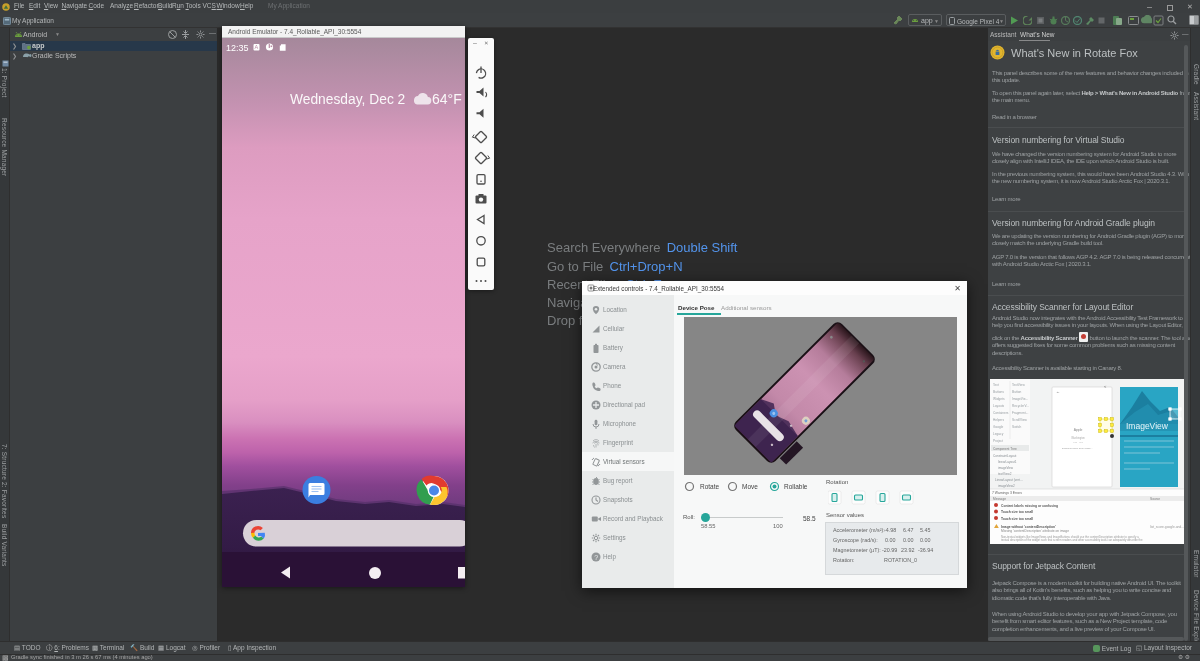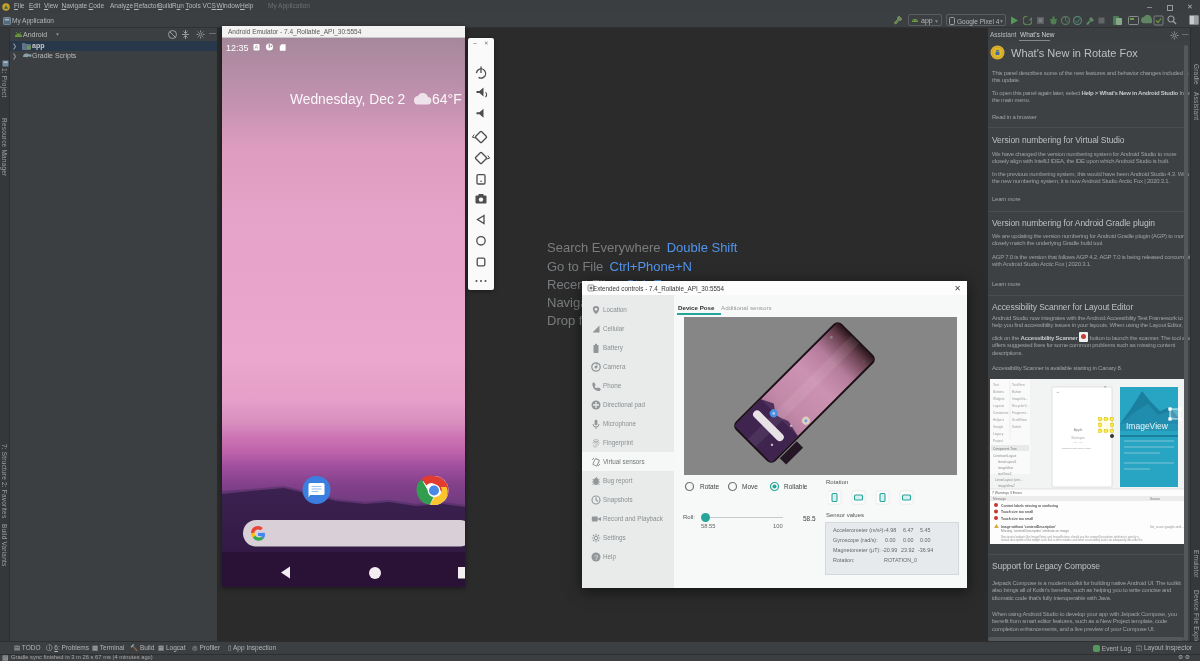--- a/index.html
+++ b/index.html
@@ -221,21 +221,21 @@
   <div class="prow" style="top:22.5px;height:10px;">
     <span style="position:absolute;left:2px;top:1px;color:#8f9294;font-size:6px;">❯</span>
     <svg style="position:absolute;left:12px;top:1.5px;" width="10" height="7" viewBox="0 0 10 7">
         <path d="M1 5 Q1 2 3.5 1.5 Q6 1 7.5 2.5 L9 2 L9.5 3.5 Q9.5 5 8 5 L7 4 Q6 5.5 4.5 5 Z" fill="#8aa0a8"></path>
       </svg>
     <span style="position:absolute;left:22px;top:1px;">Gradle Scripts</span>
   </div>
 </div>
 <div class="abs" id="editor">
   <div class="hint" style="left:328px; top:212px;">Search Everywhere <b> Double Shift</b></div>
-  <div class="hint" style="left:328px; top:231px;">Go to File <b> Ctrl+Phone+N</b></div>
+  <div class="hint" style="left:328px; top:231px;">Go to File <b> Ctrl+Drop+N</b></div>
   <div class="hint" style="left:328px; top:249px;">Recent Files <b> Ctrl+E</b></div>
   <div class="hint" style="left:328px; top:267px;">Navigation Bar <b> Alt+Home</b></div>
   <div class="hint" style="left:328px; top:285px;">Drop files here to open them</div>
 </div>
 <div class="abs" id="wnpanel">
   <div id="wntabs">
     <span style="position:absolute;left:2px;top:3px;">Assistant</span>
     <span style="position:absolute;left:32px;top:3px;color:#d0d0d0;">What's New</span>
     <div style="position:absolute;left:31px;top:11.5px;width:31px;height:1.5px;background:#88898a;"></div>
     <svg style="position:absolute;left:182px;top:3px;" width="9" height="9" viewBox="0 0 10 10">
@@ -366,21 +366,21 @@
           <text x="11" y="140.5" fill="#555" font-weight="bold">Touch size too small</text>
         <path d="M4 149 L6.4 145 L8.8 149 Z" fill="#e2a53a"></path>
           <text x="11" y="148.5" fill="#555" font-weight="bold">Image without 'contentDescription'</text>
         <text x="160" y="148.5" fill="#999">list_score.google.and...</text>
         <text x="11" y="153" fill="#888">Missing 'contentDescription' attribute on image</text>
         <text x="11" y="158.5" fill="#999" font-size="2.8">Non-textual widgets like ImageViews and ImageButtons should use the contentDescription attribute to specify a</text>
         <text x="11" y="162" fill="#999" font-size="2.8">textual description of the widget such that screen readers and other accessibility tools can adequately describe the</text>
       </g>
     </svg>
     <div class="hr" style="top:513px;"></div>
-    <h2 style="position:absolute;top:520px;">Support for Legacy Compose</h2>
+    <h2 style="position:absolute;top:520px;">Support for Jetpack Content</h2>
     <p style="position:absolute;top:539px;">Jetpack Compose is a modern toolkit for building native Android UI. The toolkit<br>also brings all of Kotlin's benefits, such as helping you to write concise and<br>idiomatic code that's fully interoperable with Java.</p>
     <p style="position:absolute;top:570px;">When using Android Studio to develop your app with Jetpack Compose, you<br>benefit from smart editor features, such as a New Project template, code<br>completion enhancements, and a live preview of your Compose UI.</p>
   </div>
   <div style="position:absolute;left:196px;top:17px;width:4px;height:596px;background:#55585a;border-radius:2px;"></div>
   <div style="position:absolute;left:0px;top:609px;width:196px;height:3.5px;background:#55585a;border-radius:2px;"></div>
 </div>
 <div class="abs" id="rightstrip">
   <div class="vtext" style="left:1.5px;top:36px;">Gradle</div>
   <div class="vtext" style="left:1.5px;top:64px;">Assistant</div>
   <div class="vtext" style="left:1.5px;top:522px;">Emulator</div>

